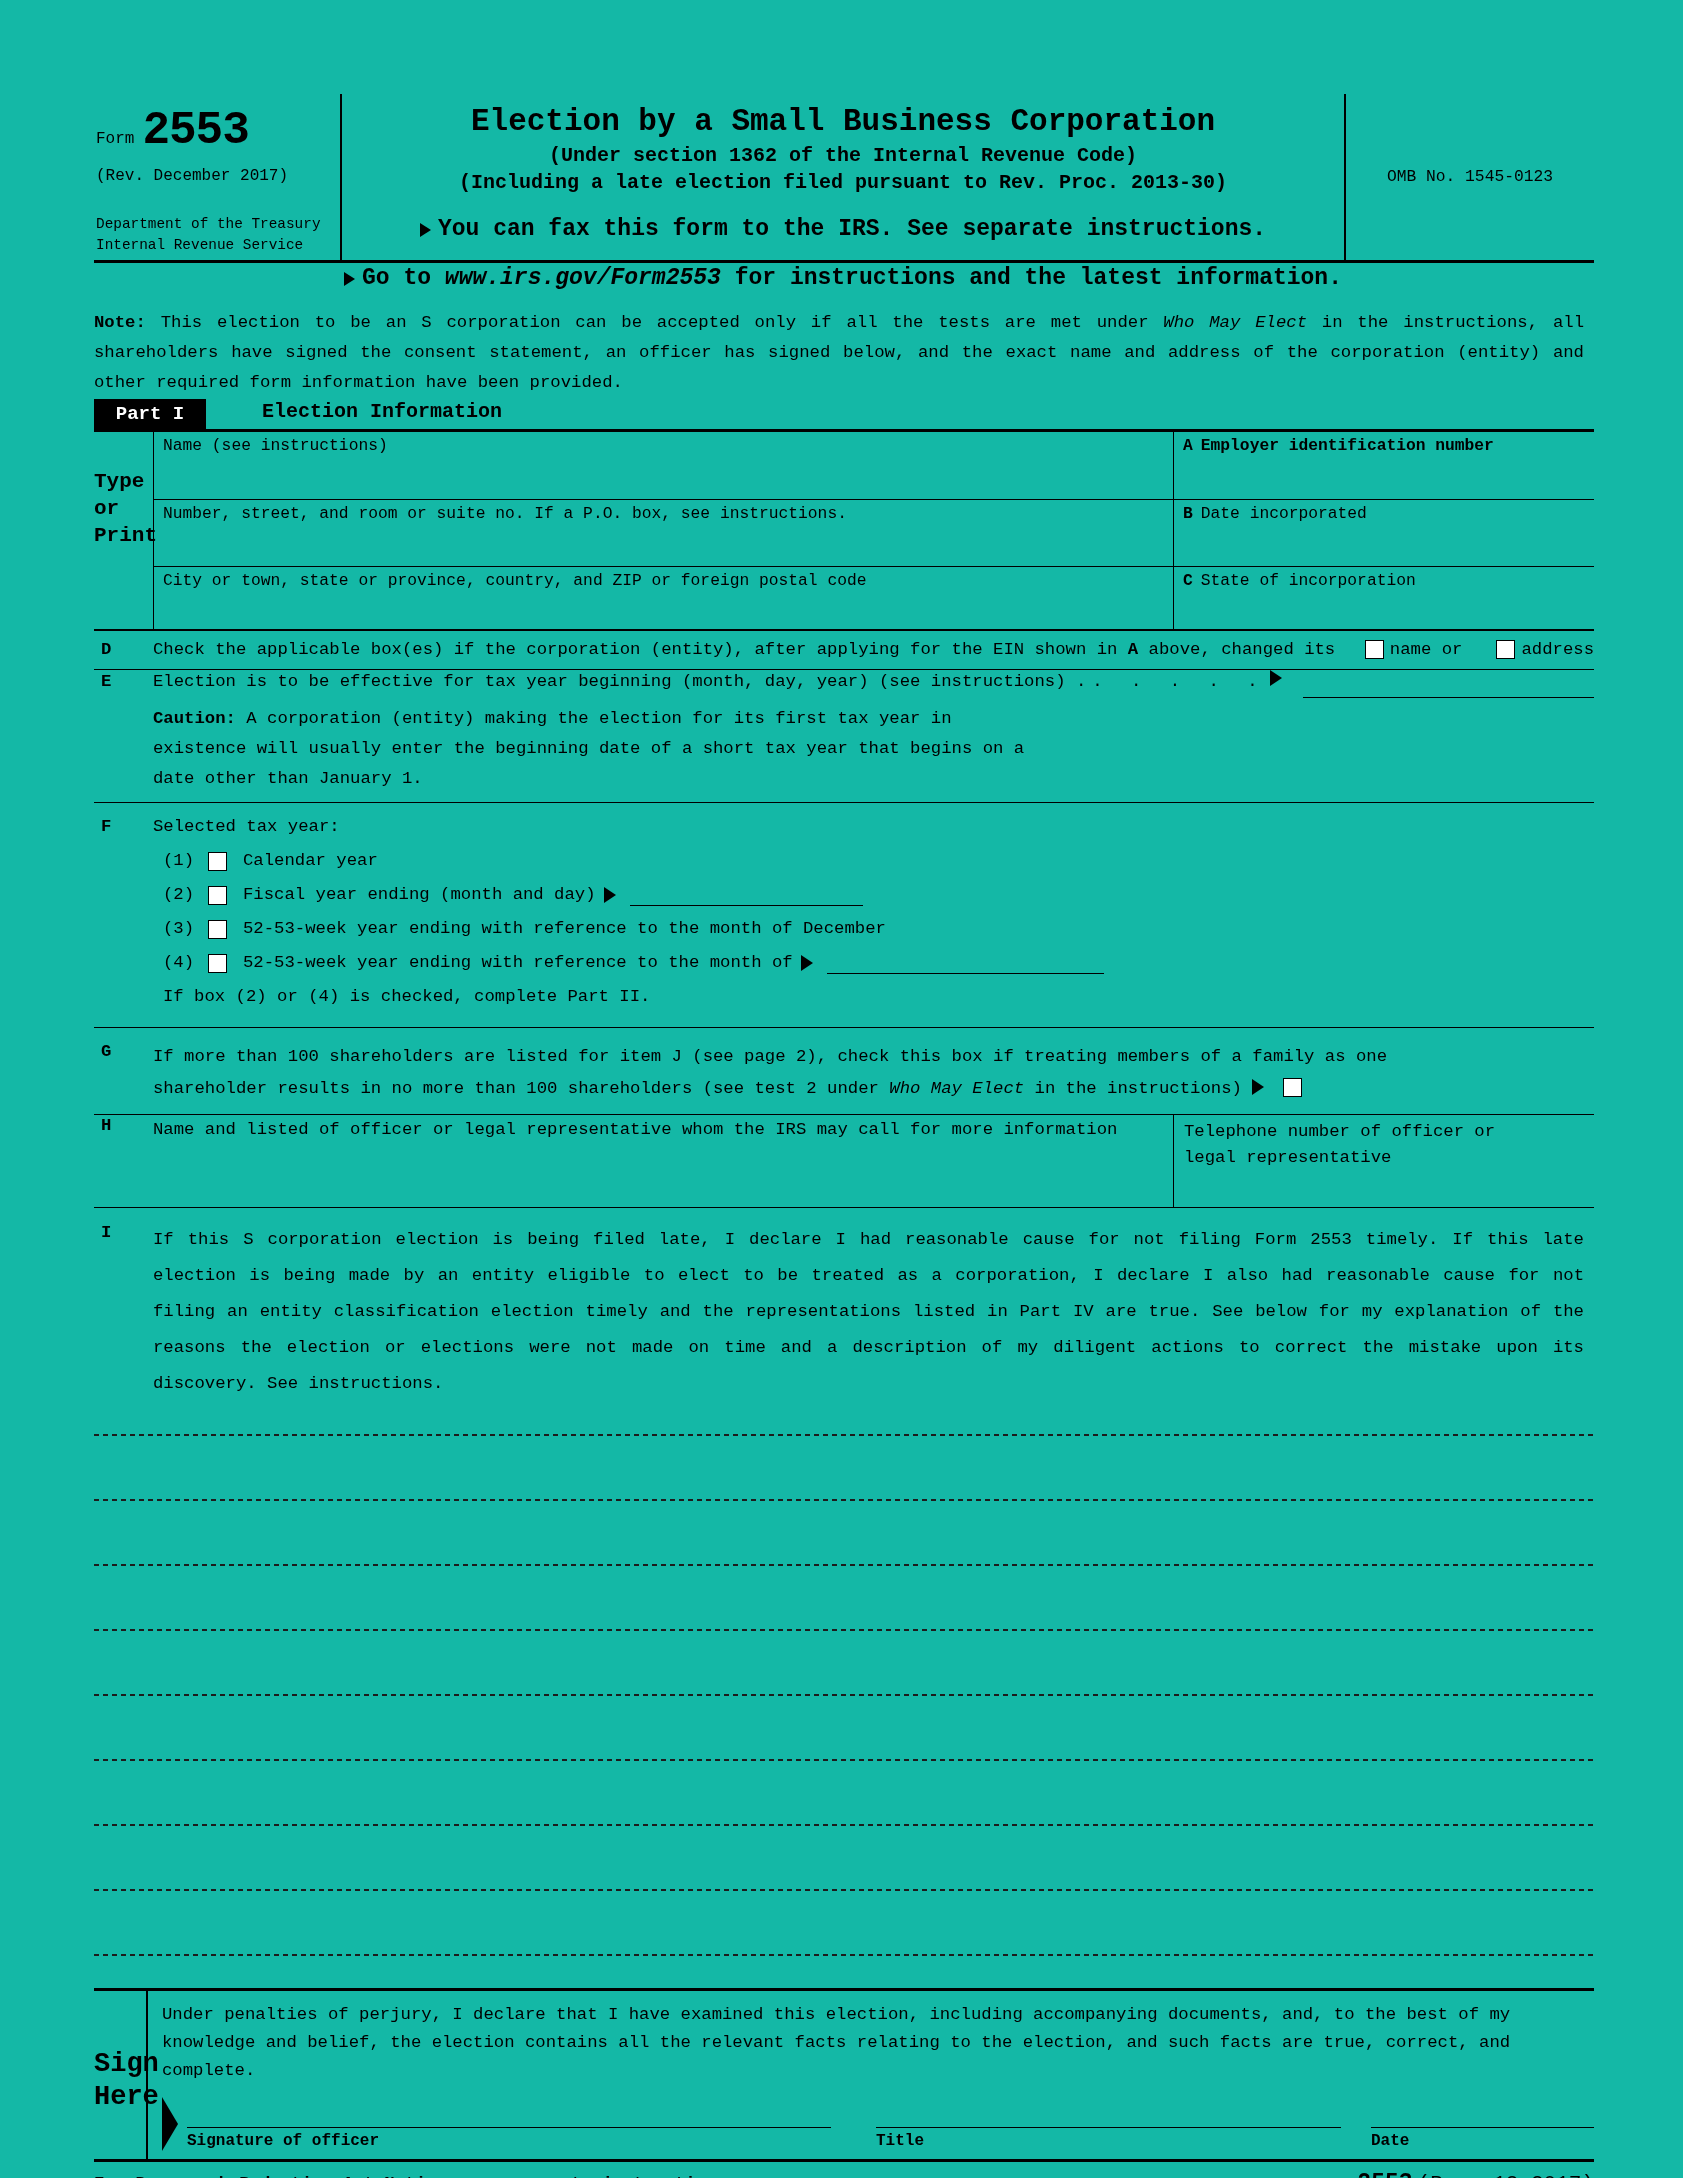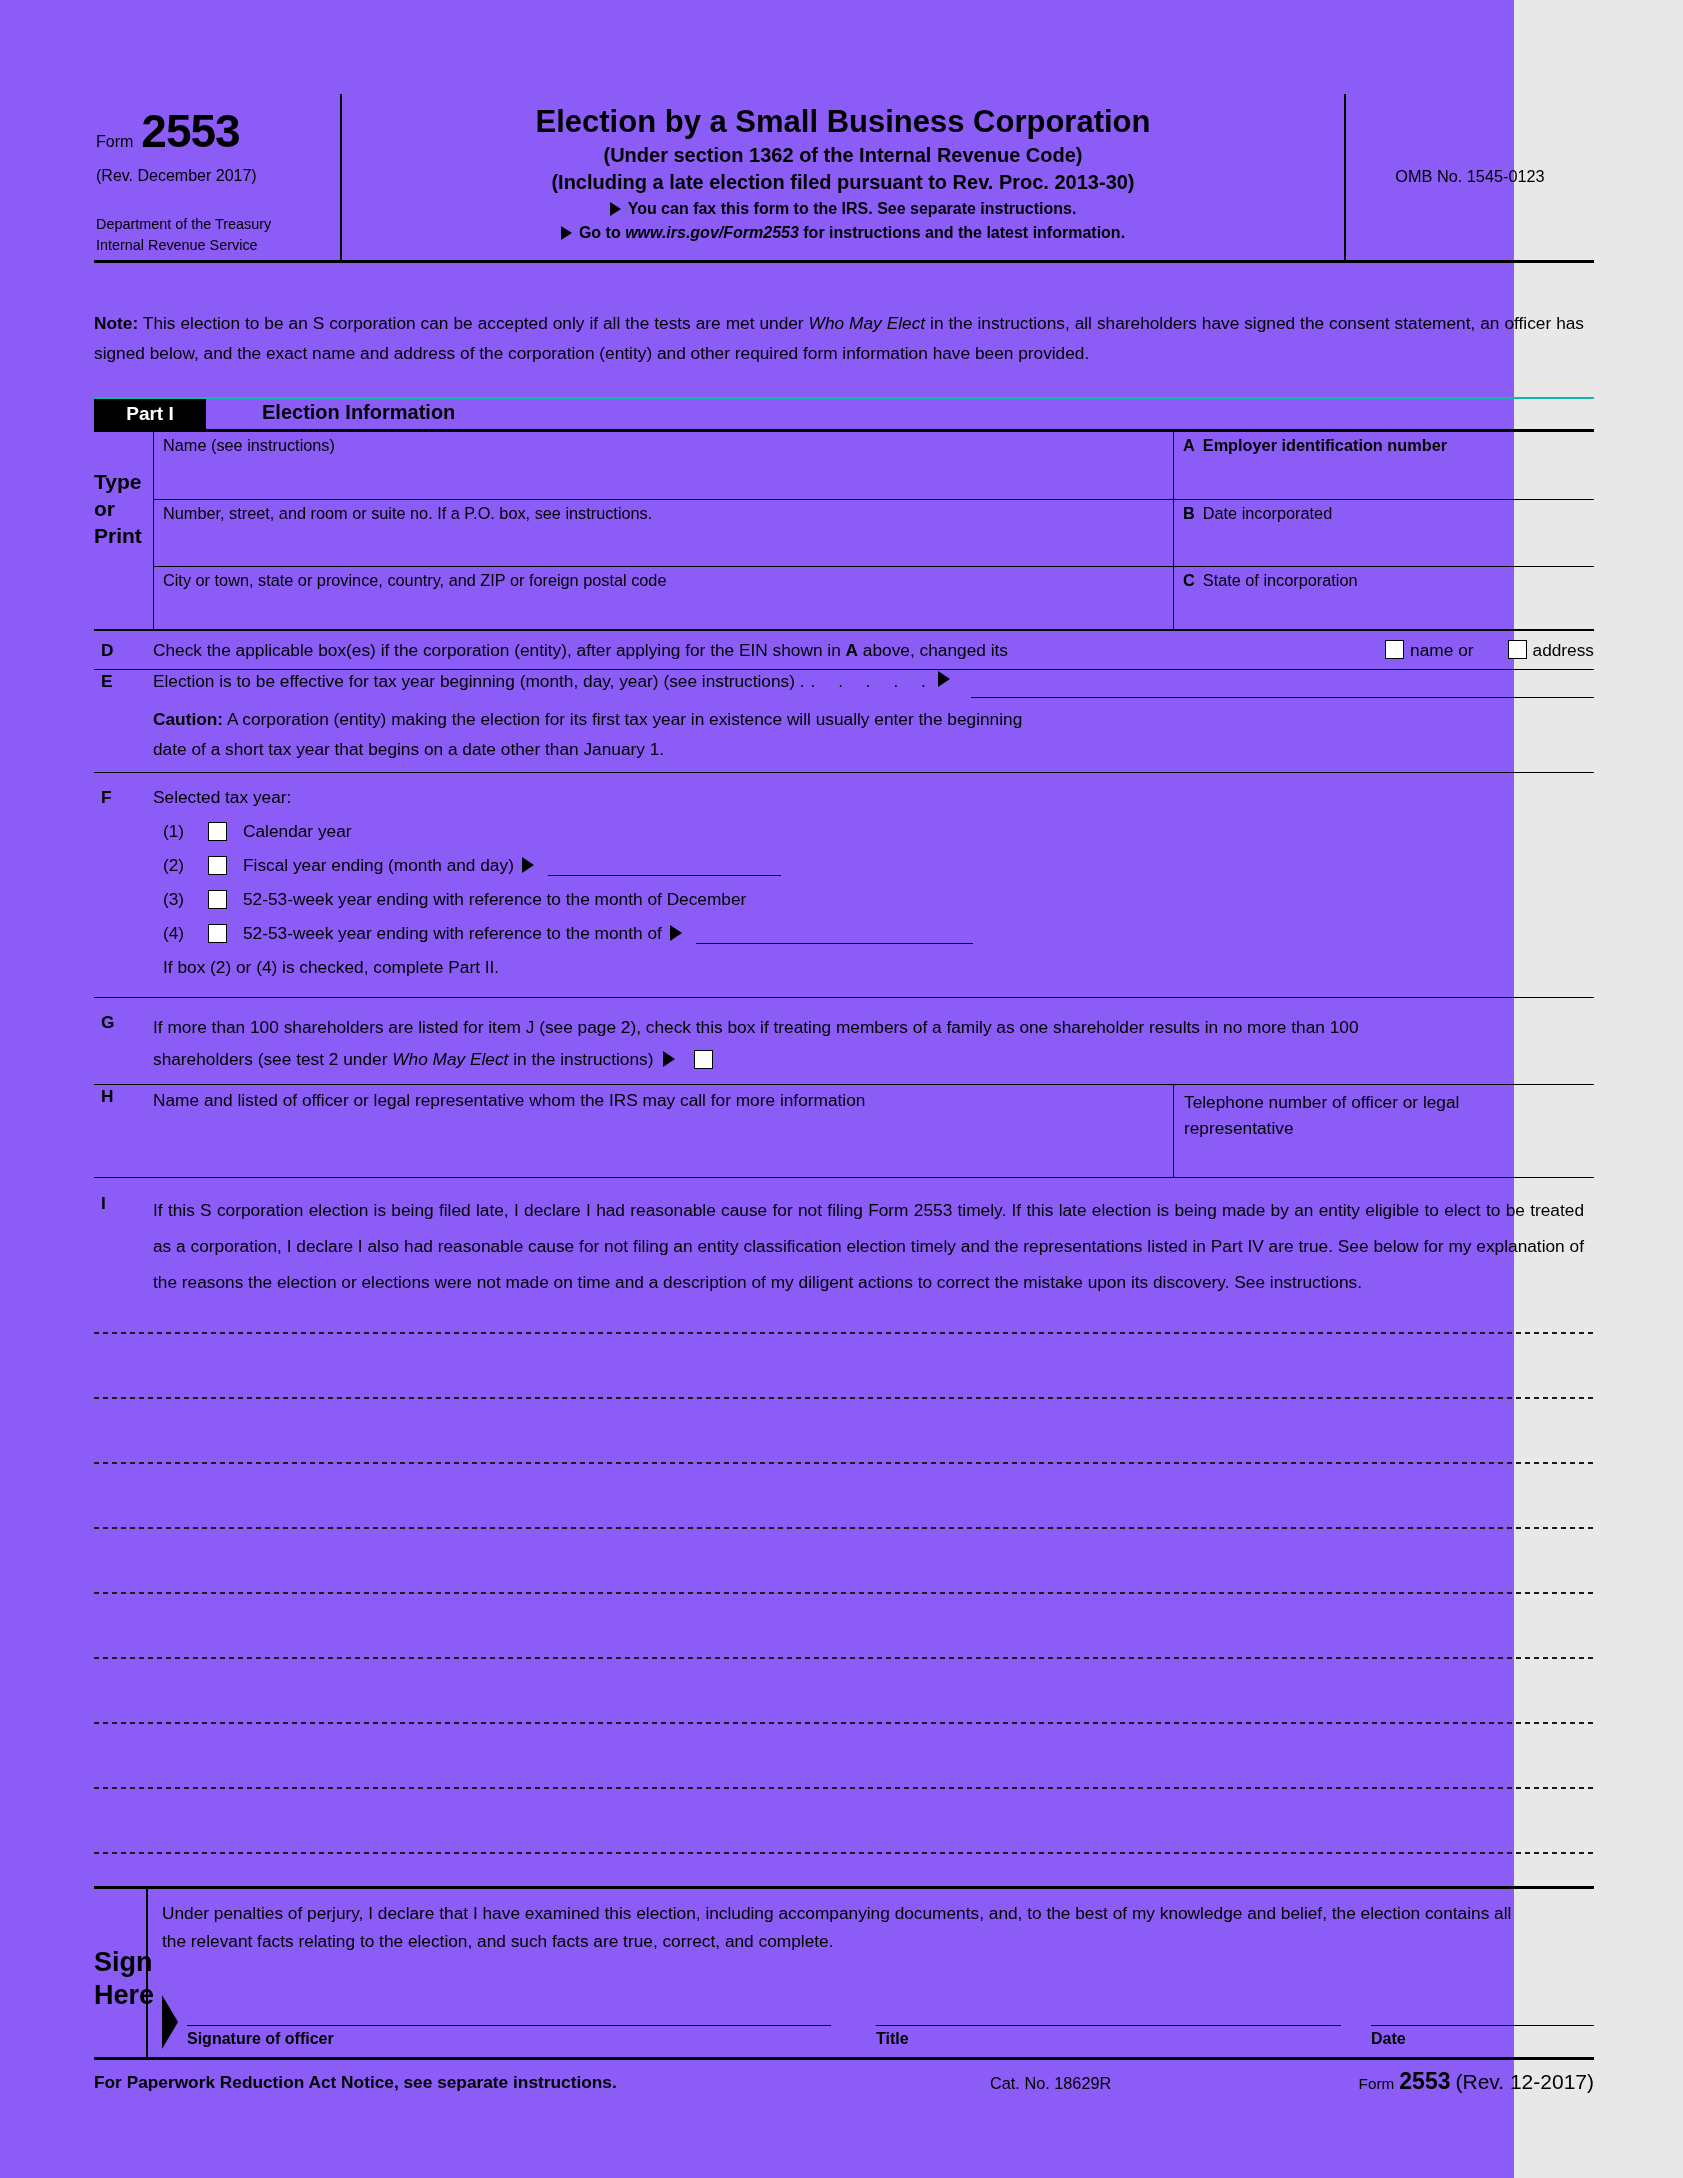--- a/index.html
+++ b/index.html
@@ -1,34 +1,34 @@
 <!DOCTYPE html>
 <html><head>
 <meta charset="utf-8">
 <style>
   html,body { margin:0; padding:0; background:#e8e8e8; }
   .page {
-    position:relative; width:1514px; height:2178px; background:#8b5cf6;
-    font-family:Liberation Sans, sans-serif; color:#000;
+    position:relative; width:1683px; height:2178px; background:#14b8a6;
+    font-family:Liberation Mono, monospace; color:#000;
     font-size:17.3px; line-height:1.3;
   }
   .content { position:absolute; left:94px; top:94px; width:1500px; }
 
   
   .hdr { display:flex; height:166px; border-bottom:3px solid #000; }
   .hdr-left { width:248px; border-right:2px solid #000; display:flex; flex-direction:column; padding:8px 10px 4px 2px; box-sizing:border-box; }
   .form-no-row { display:flex; align-items:baseline; gap:8px; }
   .form-word { font-size:16px; }
   .form-big { font-size:46px; font-weight:bold; letter-spacing:-1px; }
   .rev { font-size:16px; margin-top:4px; }
   .agency { margin-top:auto; font-size:14.4px; line-height:1.45; }
   .hdr-center { flex:1; text-align:center; padding-top:8px; }
   .hdr-title { font-size:31px; font-weight:bold; }
   .hdr-sub { font-size:20px; font-weight:bold; line-height:1.35; }
-  .hdr-arrowline { font-size:16px; font-weight:bold; margin-top:3px;text-align:center; }
+  .hdr-arrowline { font-size:23px; font-weight:bold; margin-top:19px;text-align:center; }
   .hdr-arrowline:first-of-type { margin-top:10px; }
   .hdr-right { width:248px; border-left:2px solid #000; display:flex; align-items:center; justify-content:center; font-size:16.3px; }
   .it { font-style:italic; }
 
   .tri { display:inline-block; width:0; height:0;
     border-top:8px solid transparent; border-bottom:8px solid transparent;
     border-left:12px solid #000; vertical-align:-2px; margin-right:7px; }
   .tri.small { border-top-width:7px; border-bottom-width:7px; border-left-width:11px; }
 
   

